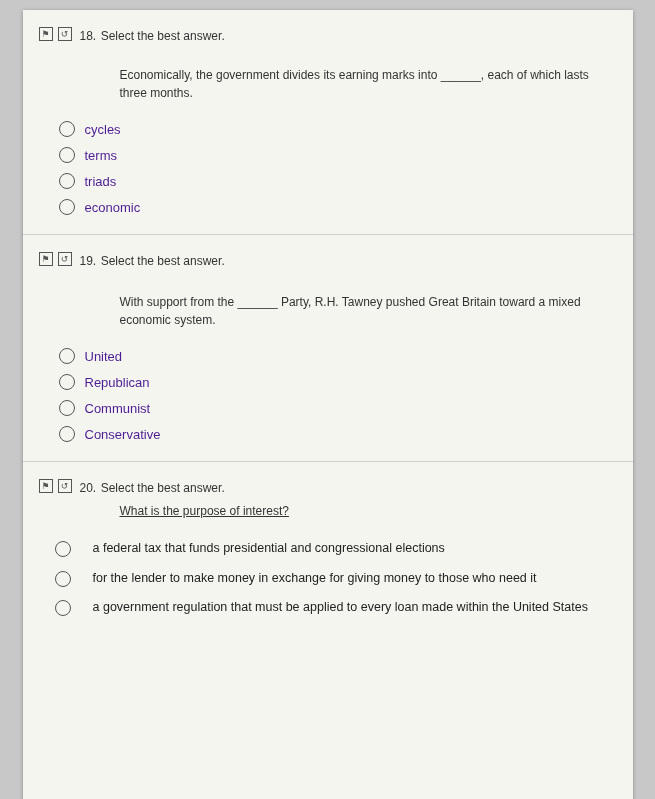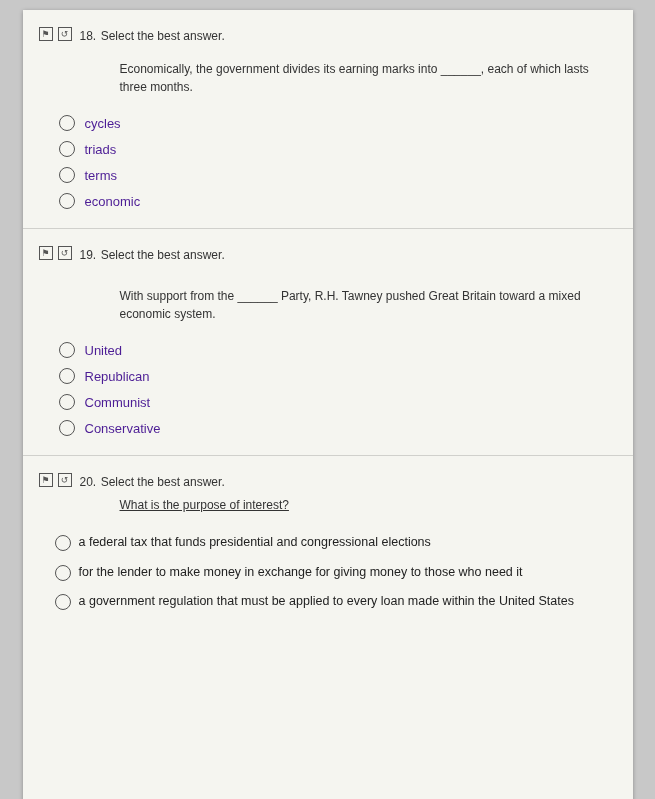--- a/index.html
+++ b/index.html
@@ -115,21 +115,21 @@
     }
 
     .q20-options-list {
       list-style: none;
       padding: 4px 0 4px 16px;
     }
 
     .q20-option-item {
       display: flex;
       align-items: flex-start;
-      gap: 8px;
+      gap: 22px;
       padding: 6px 0;
       font-size: 12.5px;
       color: #333;
     }
 
     .q20-radio-circle {
       width: 16px;
       height: 16px;
       border-radius: 50%;
       border: 1.5px solid #555;
@@ -151,36 +151,36 @@
 
   <div class="question-block">
     <div class="question-header">
       <div class="question-icons">
         <div class="icon-flag">⚑</div>
         <div class="icon-rotate">↺</div>
       </div>
       <div>
         <span class="question-number">18.</span>
         <strong class="question-number">Select the best answer.</strong>
-        <div class="question-text" style="margin-top:16px; padding-left: 40px;">Economically, the government divides its earning marks into ______, each of which lasts three months.</div>
+        <div class="question-text" style="margin-top:22px; padding-left: 40px;">Economically, the government divides its earning marks into ______, each of which lasts three months.</div>
       </div>
     </div>
 
     <ul class="options-list">
       <li class="option-item">
         <div class="radio-circle"></div>
         <span class="option-label">cycles</span>
       </li>
       <li class="option-item">
         <div class="radio-circle"></div>
+        <span class="option-label">terms</span>
+      </li>
+      <li class="option-item">
+        <div class="radio-circle"></div>
         <span class="option-label">triads</span>
-      </li>
-      <li class="option-item">
-        <div class="radio-circle"></div>
-        <span class="option-label">terms</span>
       </li>
       <li class="option-item">
         <div class="radio-circle"></div>
         <span class="option-label">economic</span>
       </li>
     </ul>
   </div>
 
   <div class="question-block">
     <div class="question-header">

